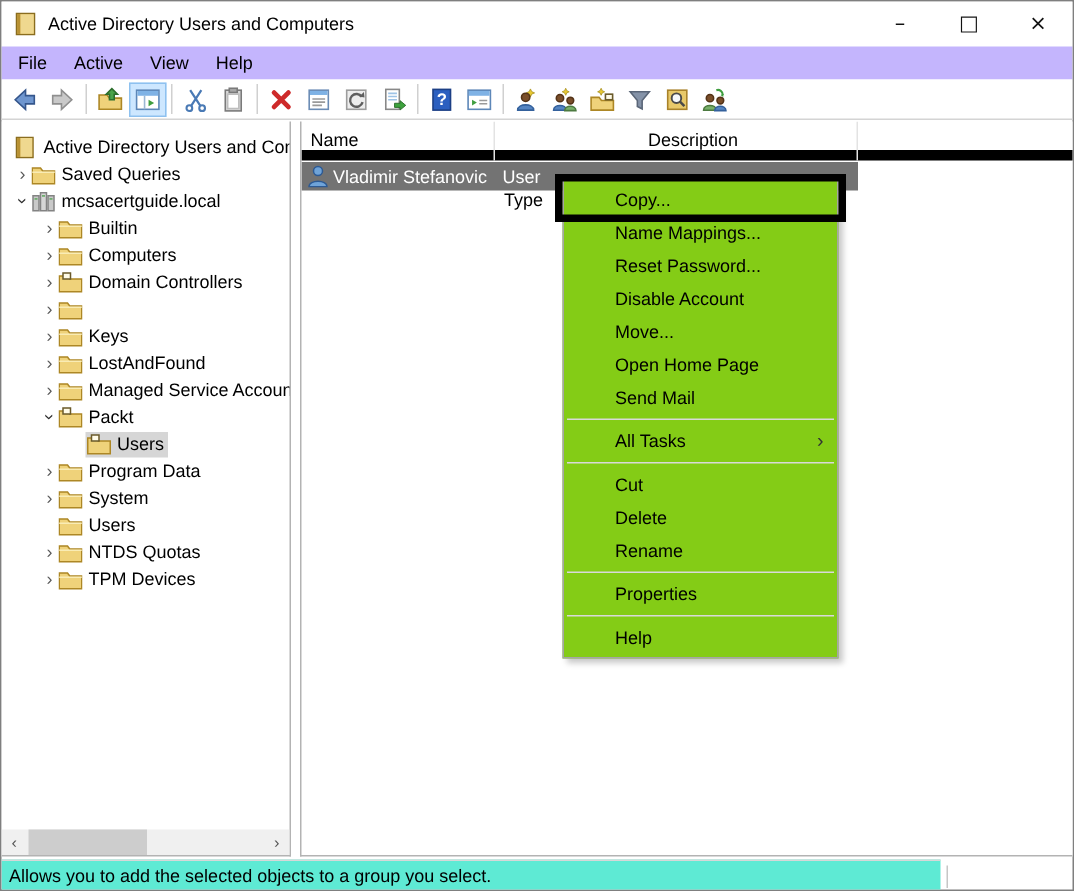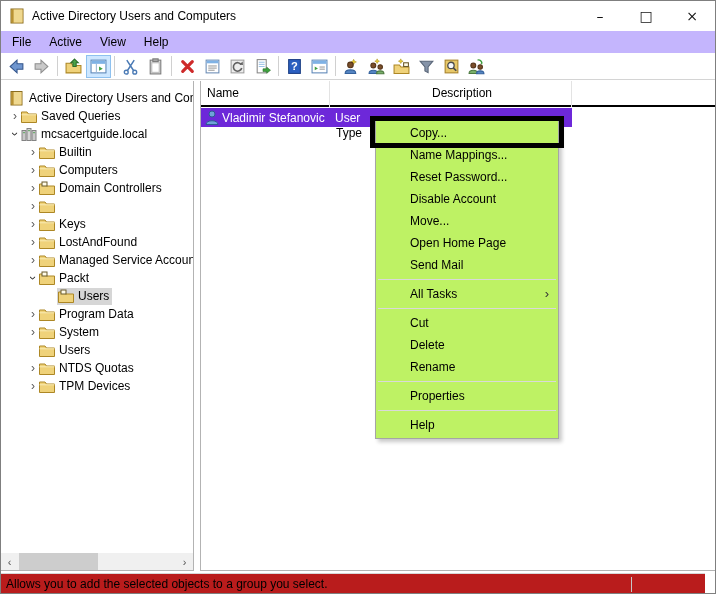--- a/index.html
+++ b/index.html
@@ -39,39 +39,39 @@
   .sel-wrap { display:flex; align-items:center; }
   .d0 { padding-left:8px; } .d1 { padding-left:8px; } .d2 { padding-left:26px; } .d3 { padding-left:44px; }
   .no-chev { width:12px; flex:0 0 12px; }
 
   .hscroll { position:absolute; left:0; bottom:0; width:192px; height:17px; background:#f0f0f0; }
   .hscroll .arrow { position:absolute; top:0; width:17px; height:17px; color:#555; font-size:11px; display:flex; align-items:center; justify-content:center; }
   .hscroll .arrow.left { left:0; } .hscroll .arrow.right { right:0; }
   .hscroll .thumb { position:absolute; left:18px; top:0; width:79px; height:17px; background:#cdcdcd; }
 
   .list-pane { position:absolute; left:199px; top:80px; width:517px; height:490px; background:#fff; border-left:1px solid #b3b3b3; border-bottom:1px solid #b3b3b3; overflow:hidden; }
-  .list-header { position:absolute; left:0; top:0; width:100%; height:26px; border-bottom:2px solid #000000; display:flex; }
+  .list-header { position:absolute; left:0; top:0; width:100%; height:26px; border-bottom:7px solid #000000; display:flex; }
   .col { height:26px; line-height:25px; padding-left:6px; font-size:12px; border-right:1px solid #e3e3e3; }
   .col.c-name { width:129px; } .col.c-type { width:96px;margin-top:40px; } .col.c-desc { width:146px; }
-  .list-row.selected { position:absolute; left:0; top:27px; width:371px; height:19px; background:#6d28d9; color:#fff; display:flex; align-items:center; }
+  .list-row.selected { position:absolute; left:0; top:27px; width:371px; height:19px; background:#737373; color:#fff; display:flex; align-items:center; }
   .list-row .u-ico { width:14px; height:15px; margin-left:4px; }
   .list-row .cell-name { margin-left:3px; width:108px; white-space:nowrap; overflow:hidden; }
   .list-row .cell-type { position:absolute; left:134px; }
 
   
-  .ctx { position:absolute; left:374px; top:118px; width:184px; background:#bef264; border:1px solid #a5a5a5; box-shadow:3px 3px 4px rgba(0,0,0,0.22); padding:2px 0; z-index:5; }
+  .ctx { position:absolute; left:374px; top:118px; width:184px; background:#84cc16; border:1px solid #a5a5a5; box-shadow:3px 3px 4px rgba(0,0,0,0.22); padding:2px 0; z-index:5; }
   .ctx-item { height:22px; line-height:22px; padding-left:34px; font-size:12px; position:relative; white-space:nowrap; }
   .ctx-item.bold { font-weight:normal; }
   .ctx-item .sub-arrow { position:absolute; right:9px; top:0; font-size:13px; color:#333; }
   .ctx-sep { height:1px; background:#d9d9d9; margin:3px 2px; }
 
   .annotation-rect { position:absolute; left:369px; top:115px; width:194px; height:32px; border:5px solid #000; z-index:9; }
 
   
-  .statusbar { position:absolute; left:0; top:572px; width:704px; height:21px; background:#b91c1c; border-top:1px solid #d7d7d7; }
+  .statusbar { position:absolute; left:0; top:572px; width:626px; height:21px; background:#5eead4; border-top:1px solid #d7d7d7; }
   .statusbar .status-text { position:absolute; left:5px; top:0; line-height:20px; font-size:12px; white-space:nowrap; }
   .statusbar .status-sep { position:absolute; left:630px; top:3px; width:1px; height:15px; background:#c6c6c6; }
 </style>
 </head>
 <body>
 
 <div class="window">
 
   <div class="titlebar">
     <span class="app-icon">

